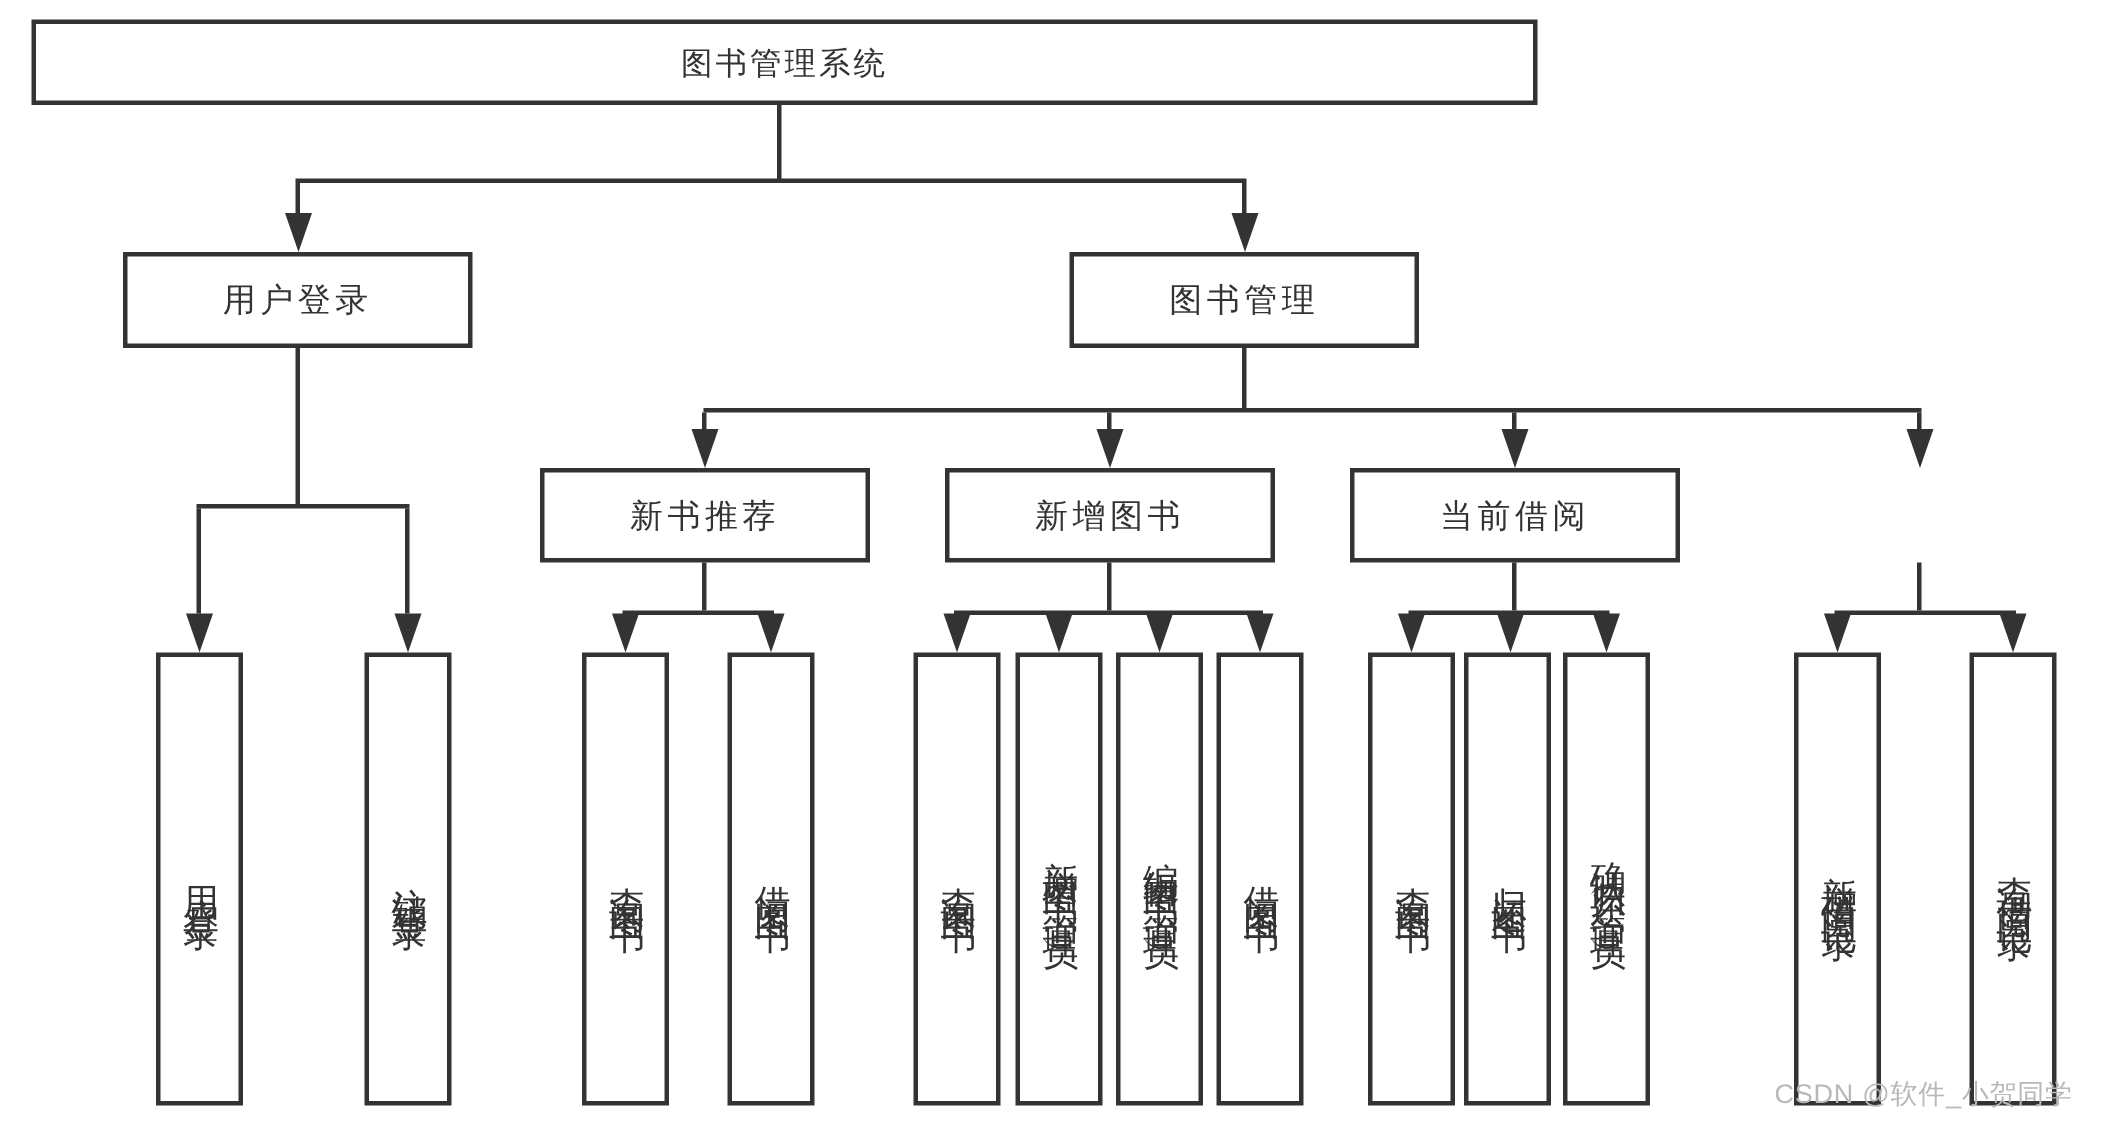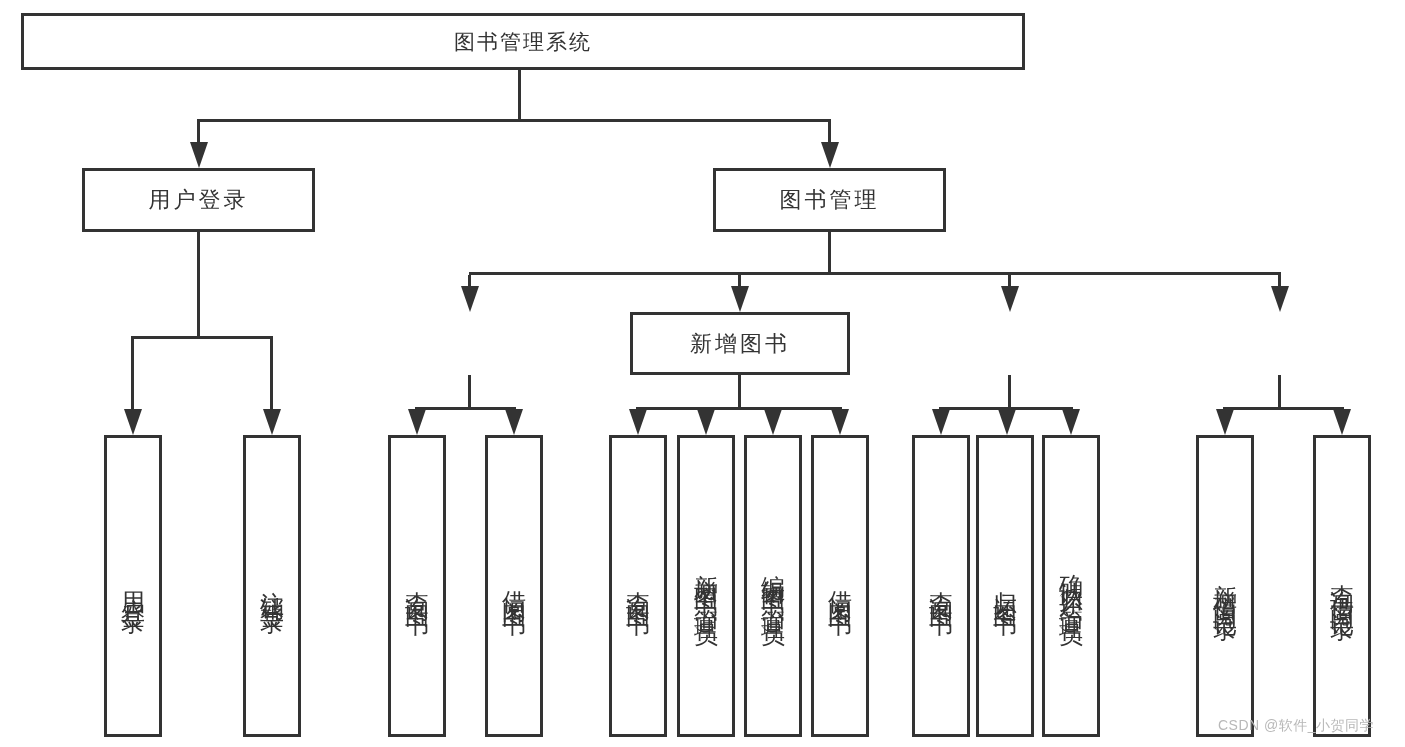--- a/index.html
+++ b/index.html
@@ -51,22 +51,22 @@
     position: absolute;
     width: 0; height: 0;
     border-left: 9px solid transparent;
     border-right: 9px solid transparent;
     border-top: 26px solid var(--line);
   }
 
   
   .watermark {
     position: absolute;
-    left: 1218px; top: 717px;
-    font-size: 14px;
+    left: 1183px; top: 717px;
+    font-size: 18px;
     color: var(--watermark);
     white-space: nowrap;
     z-index: 10;
     letter-spacing: 0.5px;
   }
 </style>
 </head>
 <body>
 
 <div class="stage">
@@ -100,22 +100,28 @@
   <div class="line" style="left:469px;top:272px;width:812px;height:3px"></div>
   <div class="line" style="left:468px;top:275px;width:3px;height:11px"></div>
   <div class="arrow" style="left:461px;top:286px"></div>
   <div class="line" style="left:738px;top:275px;width:3px;height:11px"></div>
   <div class="arrow" style="left:731px;top:286px"></div>
   <div class="line" style="left:1008px;top:275px;width:3px;height:11px"></div>
   <div class="arrow" style="left:1001px;top:286px"></div>
   <div class="line" style="left:1278px;top:275px;width:3px;height:11px"></div>
   <div class="arrow" style="left:1271px;top:286px"></div>
 
+  <div class="box hbox" style="left:360px;top:312px;width:220px;height:63px">
+    <span>新书推荐</span>
+  </div>
   <div class="box hbox" style="left:630px;top:312px;width:220px;height:63px">
     <span>新增图书</span>
+  </div>
+  <div class="box hbox" style="left:900px;top:312px;width:220px;height:63px">
+    <span>当前借阅</span>
   </div>
 
   <div class="line" style="left:468px;top:375px;width:3px;height:32px"></div>
   <div class="line" style="left:415px;top:407px;width:101px;height:3px"></div>
   <div class="arrow" style="left:408px;top:409px"></div>
   <div class="arrow" style="left:505px;top:409px"></div>
 
   <div class="line" style="left:738px;top:375px;width:3px;height:32px"></div>
   <div class="line" style="left:636px;top:407px;width:206px;height:3px"></div>
   <div class="arrow" style="left:629px;top:409px"></div>

